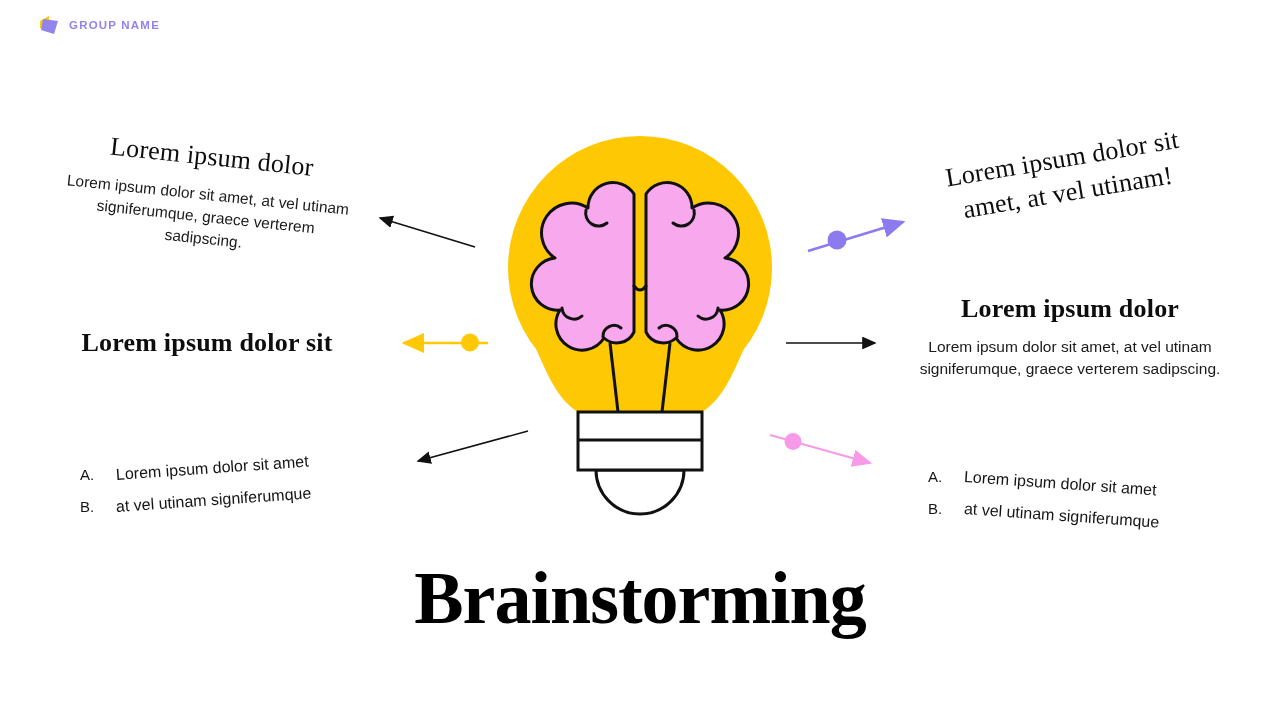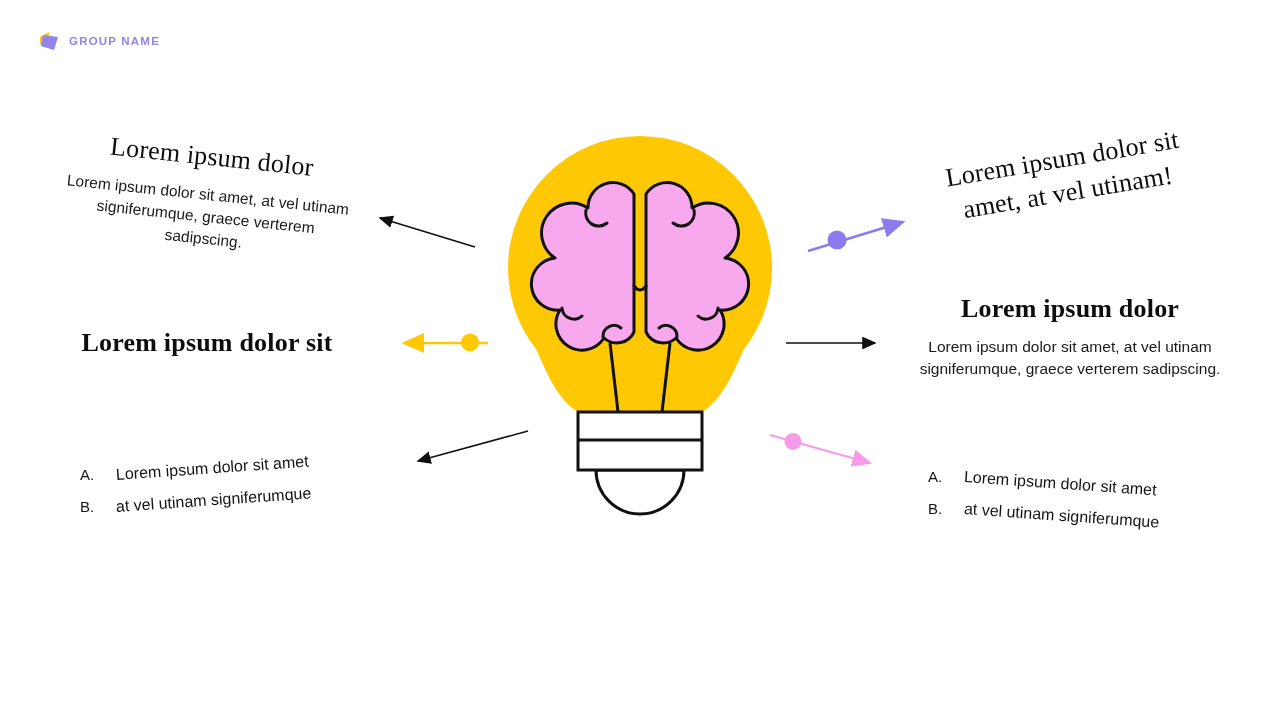--- a/index.html
+++ b/index.html
@@ -1,21 +1,21 @@
 <!DOCTYPE html>
 <html><head>
 <meta charset="utf-8">
 <style>
   * { margin:0; padding:0; box-sizing:border-box; }
   html,body { width:1280px; height:720px; background:#ffffff; overflow:hidden;
               font-family:"Liberation Sans", sans-serif; color:#151515; }
   .slide { position:relative; width:1280px; height:720px; background:#ffffff; }
 
   
-  .brand { position:absolute; left:38px; top:31px; display:flex; align-items:center; gap:9px; }
+  .brand { position:absolute; left:38px; top:15px; display:flex; align-items:center; gap:9px; }
   .brand-name { font-size:11.5px; font-weight:700; letter-spacing:1.2px; color:#9184EA; }
 
   
   .block { position:absolute; text-align:center; }
   .h-serif { font-family:"Liberation Serif","DejaVu Serif",serif; color:#0d0d0d; }
   .heading-lines span { display:block; }
   .hd { font-size:26px; line-height:1.3; letter-spacing:0.2px; }
   .hd-bold { font-weight:700; }
   .body-txt { font-size:15.5px; line-height:1.42; color:#1a1a1a; margin-top:10px; }
 
@@ -153,14 +153,15 @@
     </g>
     <g>
       <line x1="786" y1="343" x2="875" y2="343" stroke="#111111" stroke-width="1.6" marker-end="url(#mBlack)"></line>
     </g>
     <g>
       <line x1="770" y1="435" x2="870" y2="463" stroke="#F79BE9" stroke-width="2.2" marker-end="url(#mPink)"></line>
       <circle cx="793" cy="441.5" r="8.5" fill="#F79BE9"></circle>
     </g>
   </svg>
 
+  <div class="title">Brainstorming</div>
 
 </div>
 
 </body></html>

